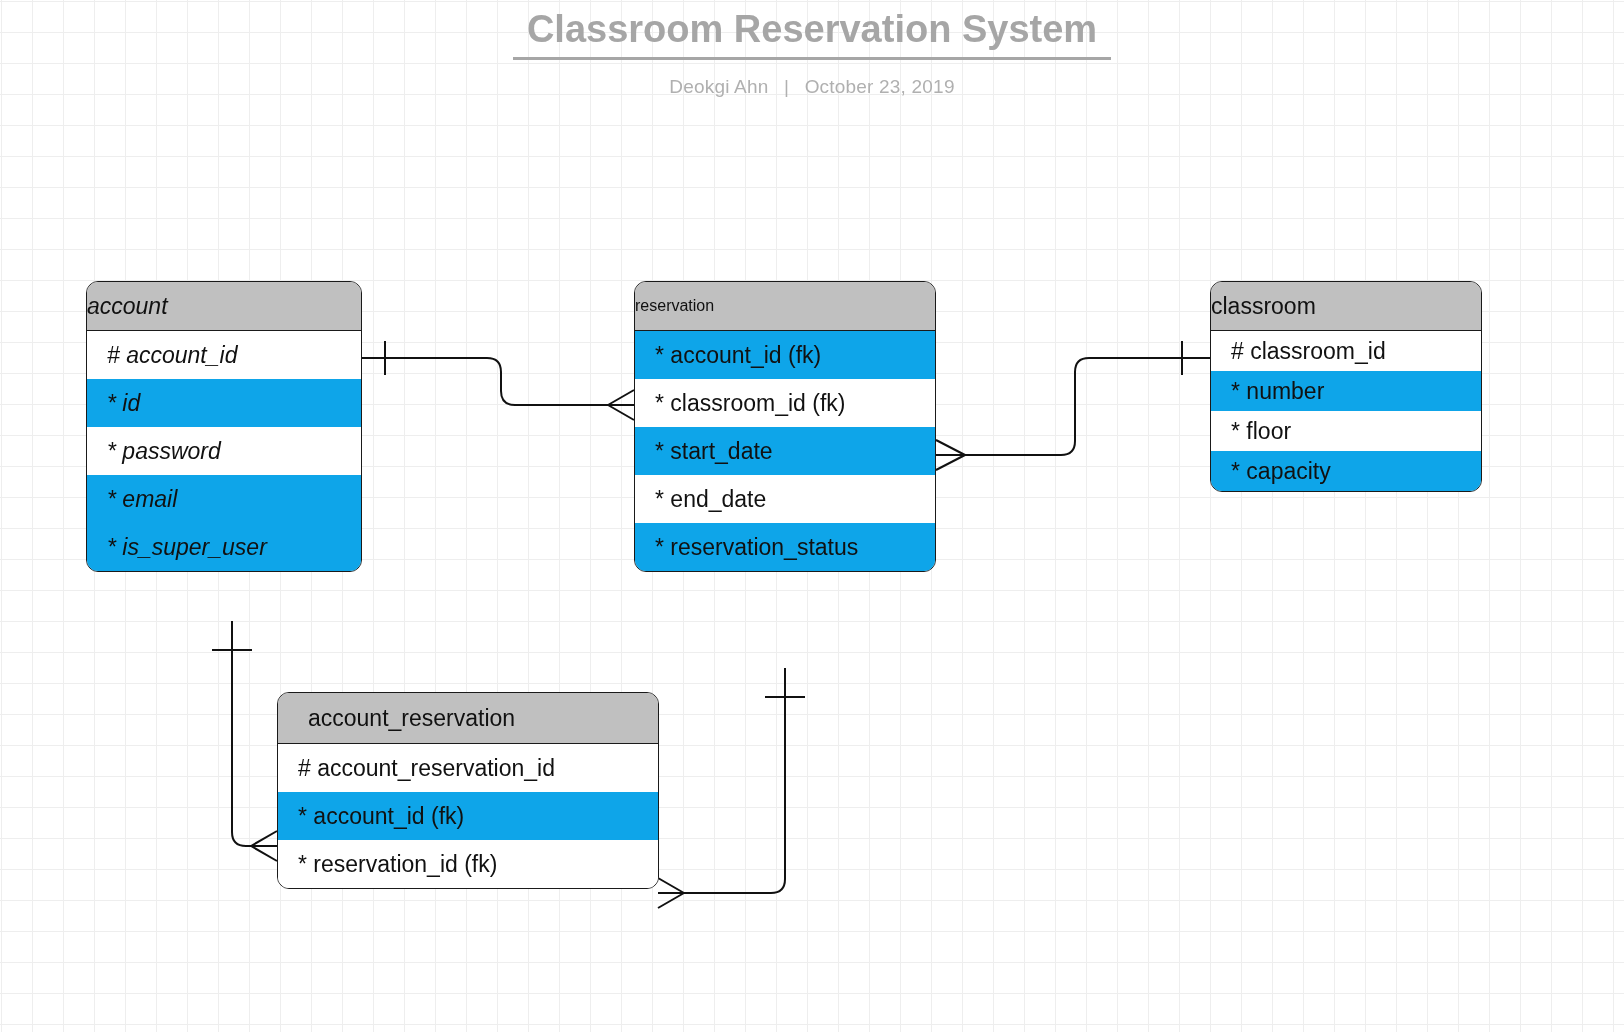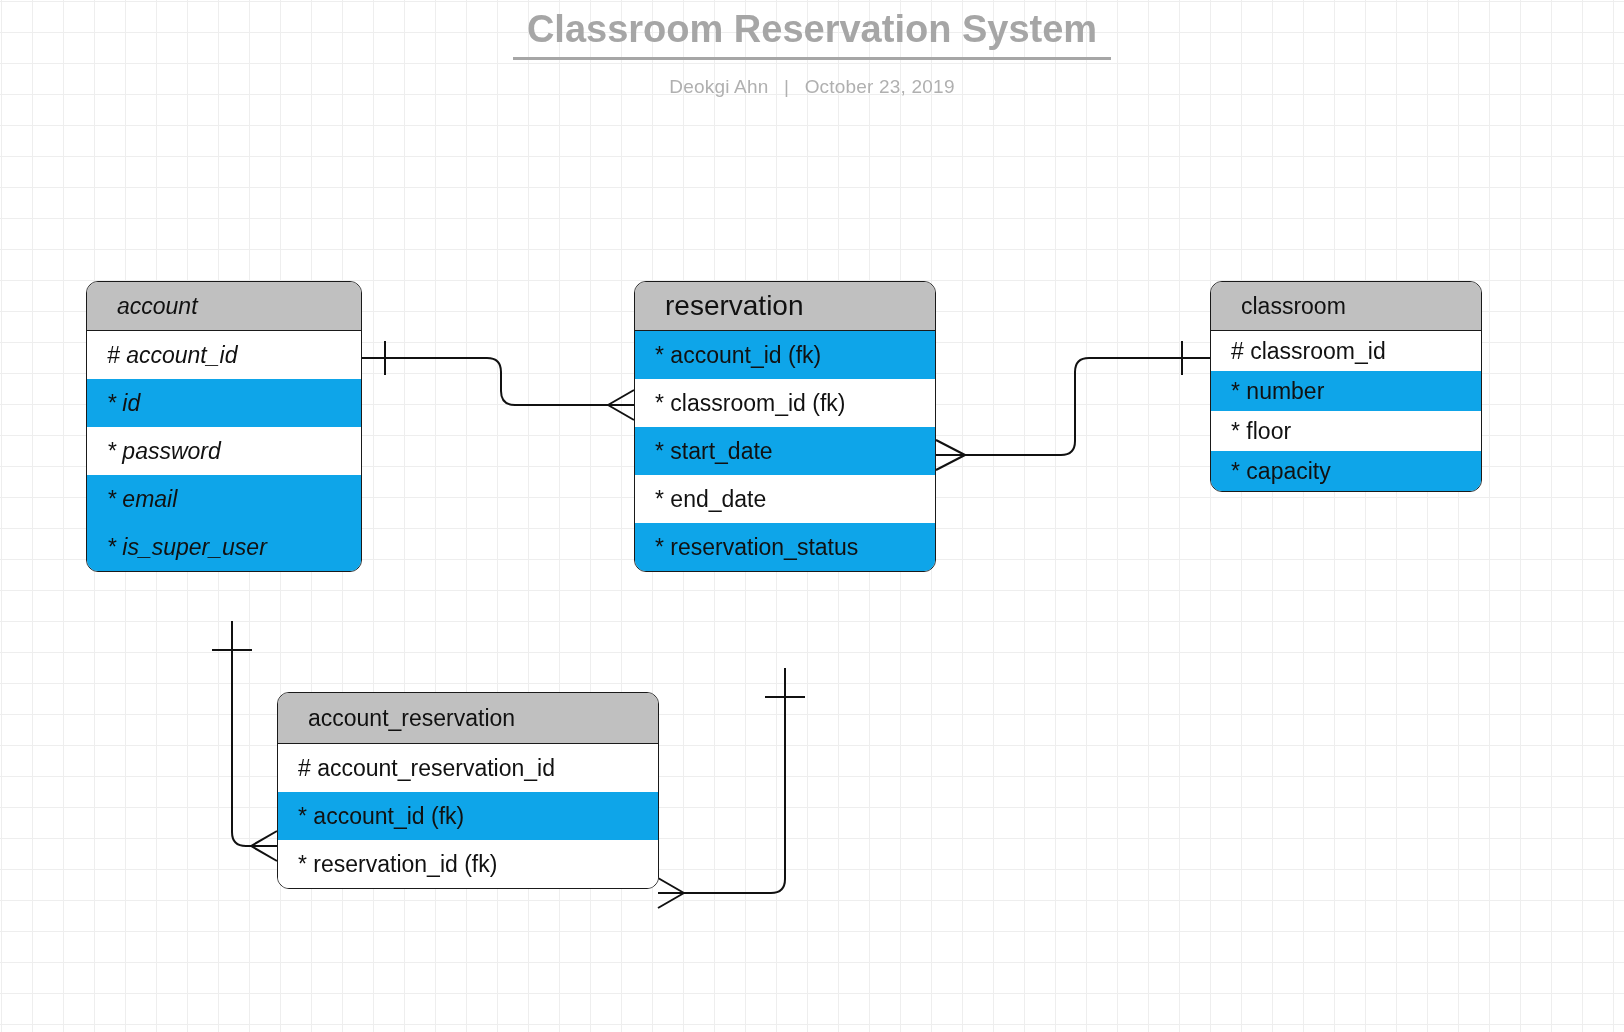--- a/index.html
+++ b/index.html
@@ -63,21 +63,20 @@
     overflow: hidden;
     z-index: 5;
   }
   .entity-header {
     box-sizing: border-box;
     background: #c0c0c0;
     border-bottom: 1.6px solid #1a1a1a;
     color: #111111;
     display: flex;
     align-items: center;
-    padding-left: 30px;
   }
   .entity-body {
     display: block;
   }
   .attr-row {
     box-sizing: border-box;
     display: flex;
     align-items: center;
     padding-left: 20px;
     color: #111111;
@@ -94,21 +93,21 @@
   .entity.italic .attr-row {
     font-style: italic;
   }
 
   
   .e-account       { left: 86px;   top: 281px; width: 276px; }
   .e-account       .entity-header { height: 49px; font-size: 23px; }
   .e-account       .attr-row      { height: 48px; font-size: 23px; }
 
   .e-reservation   { left: 634px;  top: 281px; width: 302px; }
-  .e-reservation   .entity-header { height: 49px; font-size: 28px; }
+  .e-reservation   .entity-header { height: 49px; font-size: 16px; }
   .e-reservation   .attr-row      { height: 48px; font-size: 23px; }
 
   .e-classroom     { left: 1210px; top: 281px; width: 272px; }
   .e-classroom     .entity-header { height: 49px; font-size: 23px; }
   .e-classroom     .attr-row      { height: 40px; font-size: 23px; }
 
   .e-account-res   { left: 277px;  top: 692px; width: 382px; }
   .e-account-res   .entity-header { height: 51px; font-size: 23px; padding-left: 30px; }
   .e-account-res   .attr-row      { height: 48px; font-size: 23px; }
 

